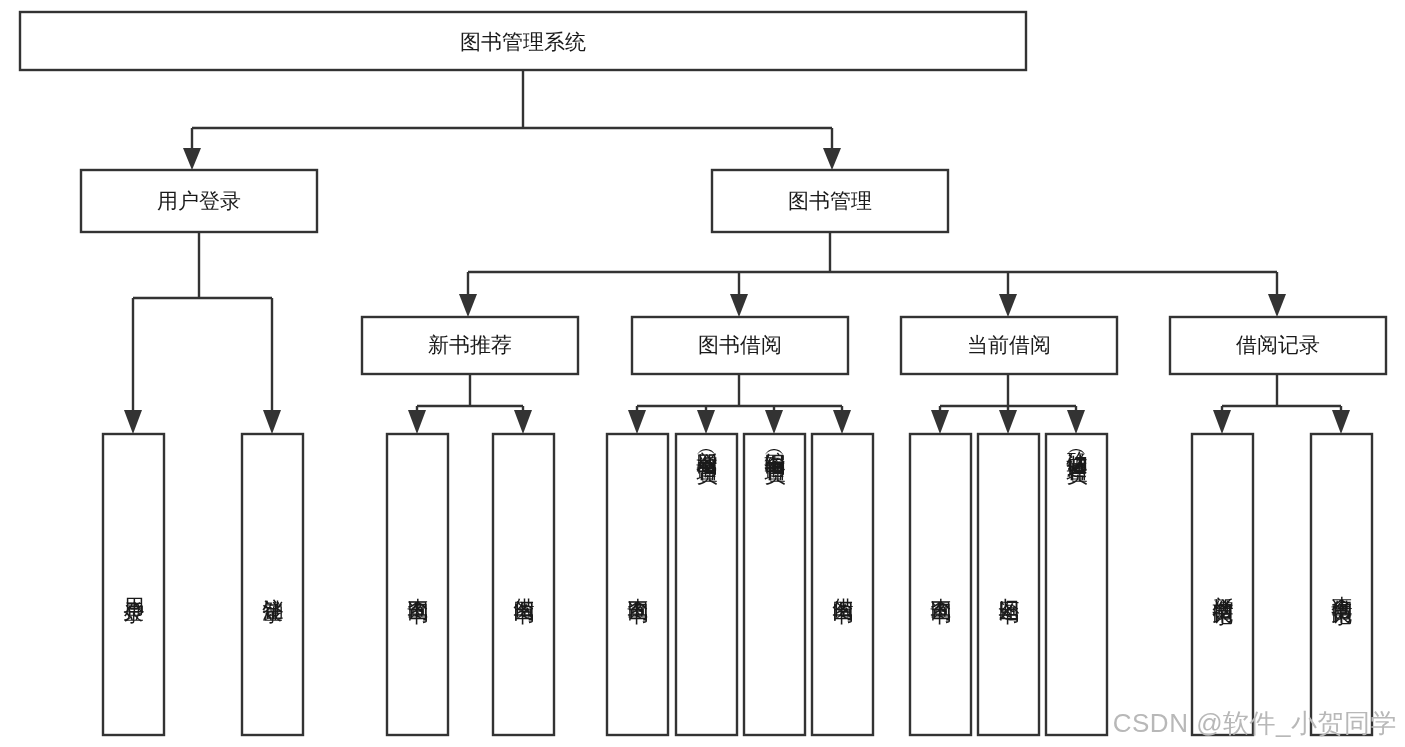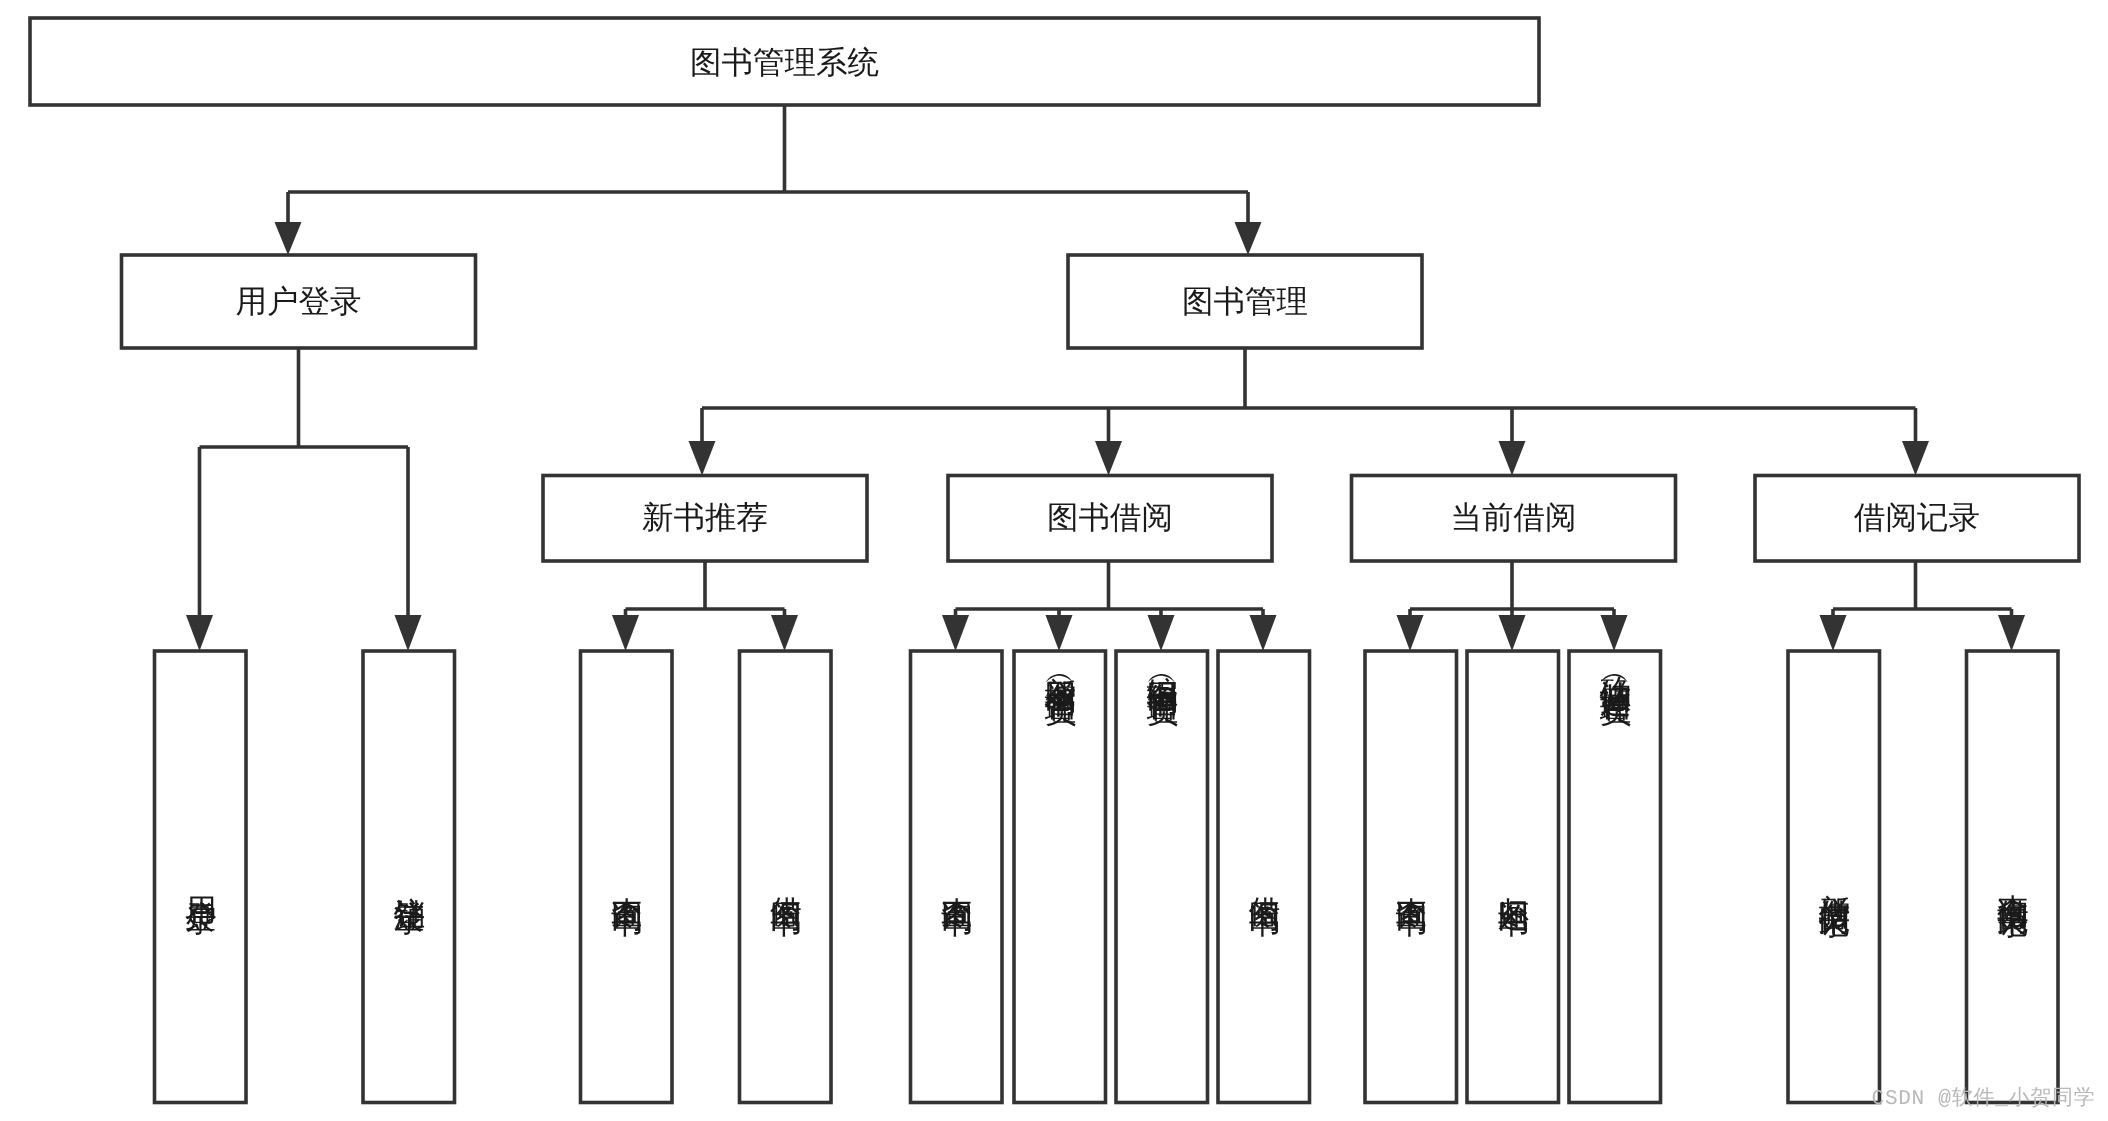--- a/index.html
+++ b/index.html
@@ -58,22 +58,22 @@
     line-height: 1.28;
     color: #1a1a1a;
     letter-spacing: 2px;
     white-space: nowrap;
     text-align: center;
   }
   #watermark {
     position: absolute;
     right: 8px;
     bottom: 6px;
-    font-family: Liberation Mono, monospace;
-    font-size: 14px;
+    font-family: Liberation Sans, sans-serif;
+    font-size: 26px;
     color: #b8b8b8;
     letter-spacing: 0.5px;
     white-space: nowrap;
   }
 </style>
 </head>
 <body>
 
 <div id="diagram-root">
 

